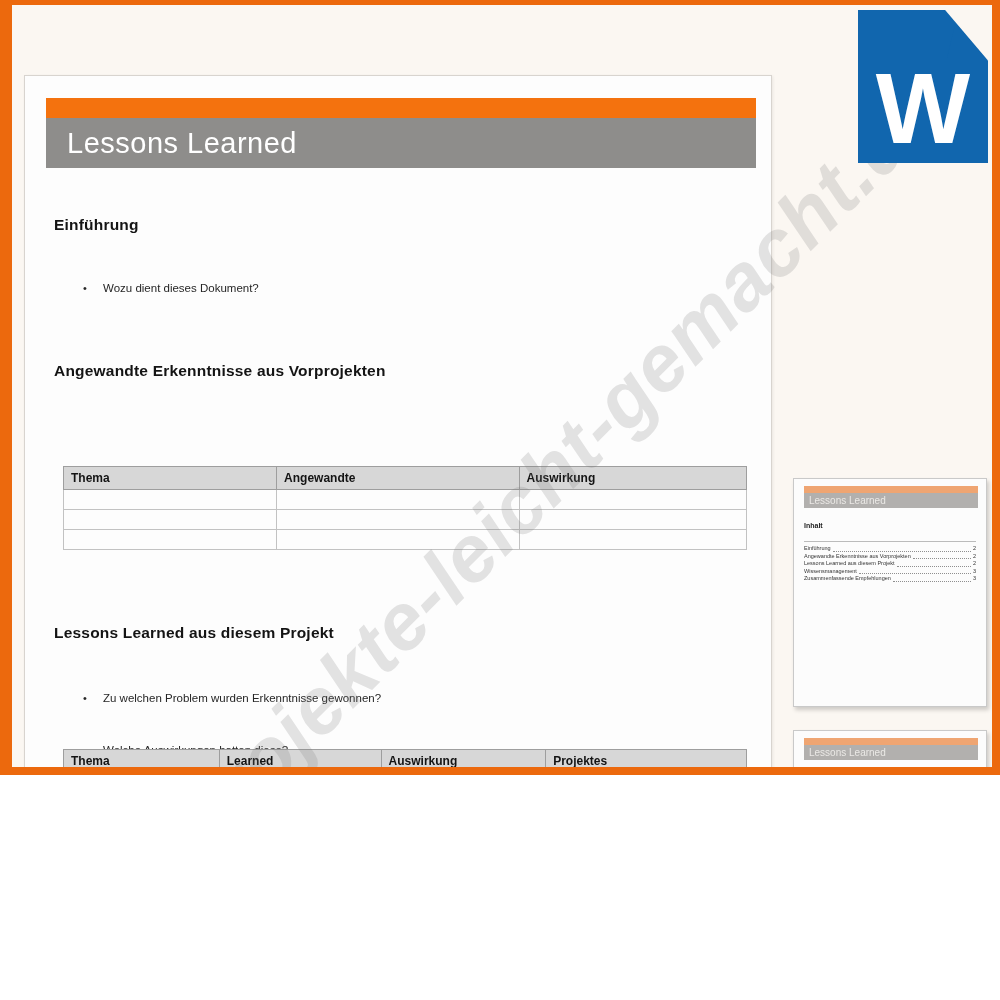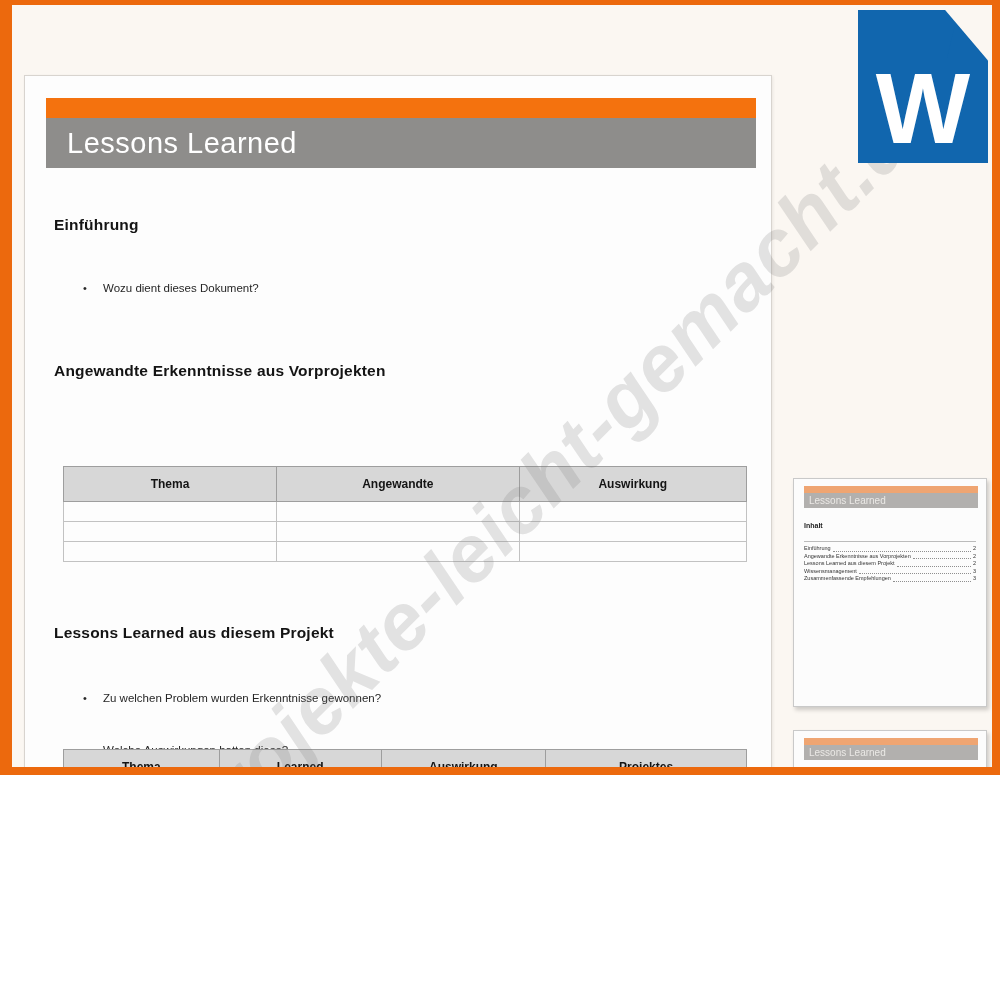--- a/index.html
+++ b/index.html
@@ -43,21 +43,21 @@
   .bullets li{
     position:relative;padding-left:22px;font-size:11.5px;line-height:19px;color:#262626;margin-top:33px;
   }
   .bullets li::before{
     content:"•";position:absolute;left:2px;top:0;font-size:11px;color:#262626;
   }
   .doc-table{position:absolute;left:38px;width:684px;}
   .doc-table table{width:100%;border-collapse:collapse;table-layout:fixed;}
   .doc-table th{
     background:#d7d7d7;border:1px solid #9e9e9e;font-size:12px;font-weight:bold;
-    color:#141414;text-align:center;padding:8px 7px;height:18px;
+    color:#141414;text-align:left;padding:2px 7px;height:18px;
   }
   .doc-table td{border:1px solid #c2c2c2;padding:0 7px;}
   .tbl-rows1 td{height:19px;}
   .tbl-rows2 td{height:17px;}
 
   
   .watermark{
     position:absolute;left:-133px;top:512px;width:1200px;text-align:center;
     transform:rotate(-45deg);font-size:80px;font-weight:bold;font-style:italic;
     color:rgba(122,122,122,0.20);white-space:nowrap;letter-spacing:1px;

